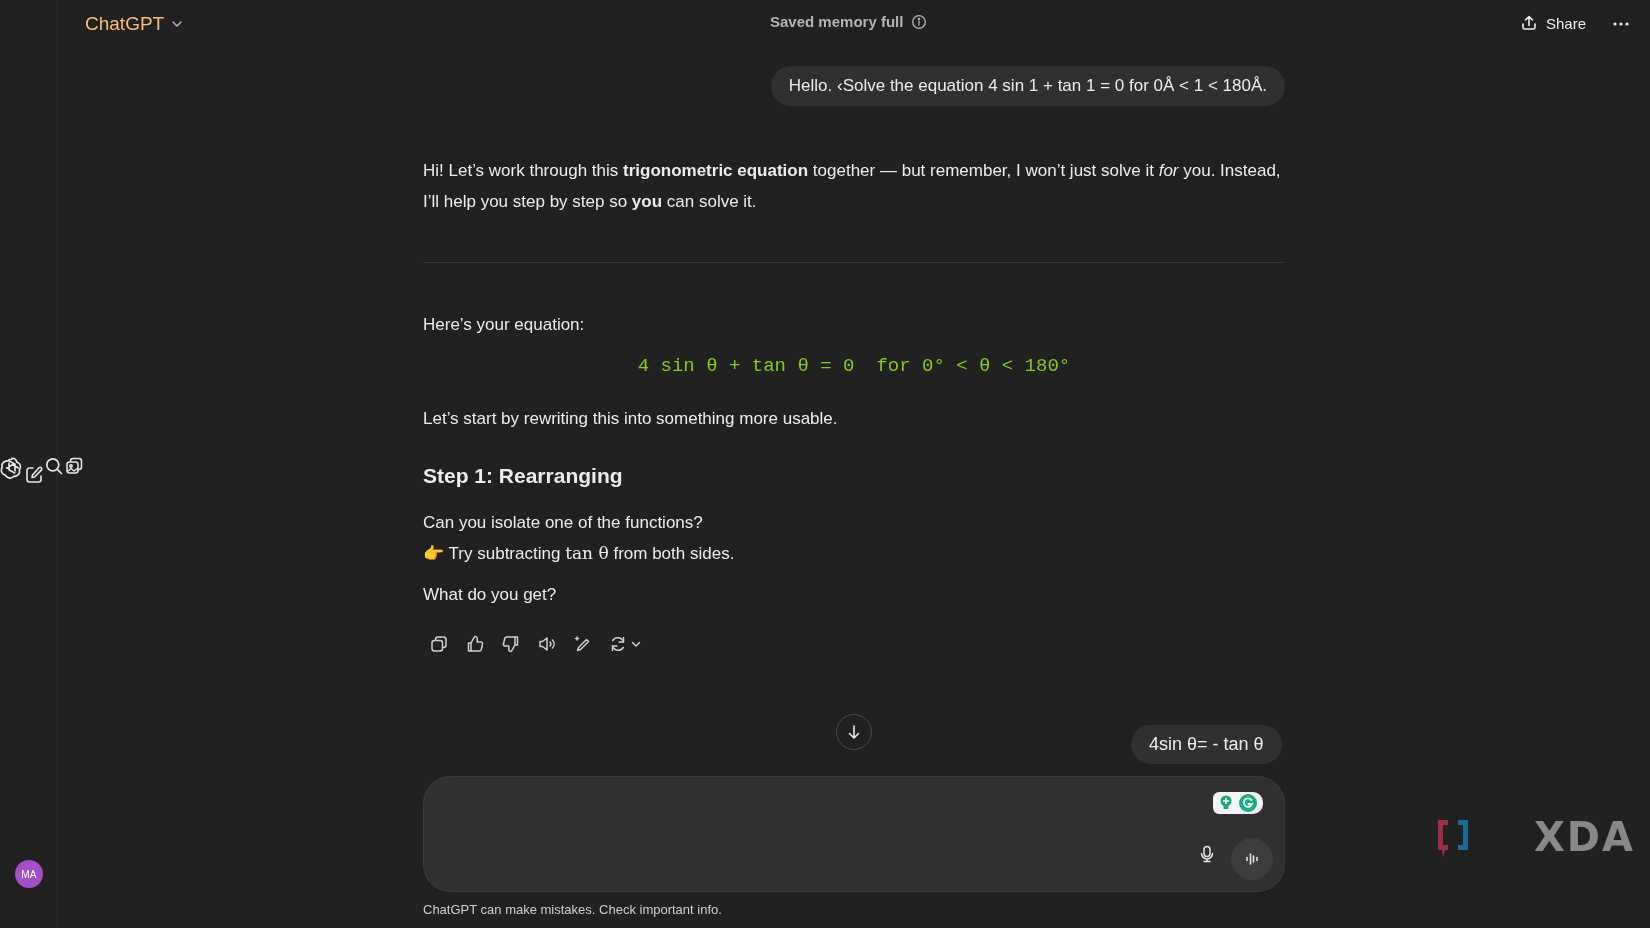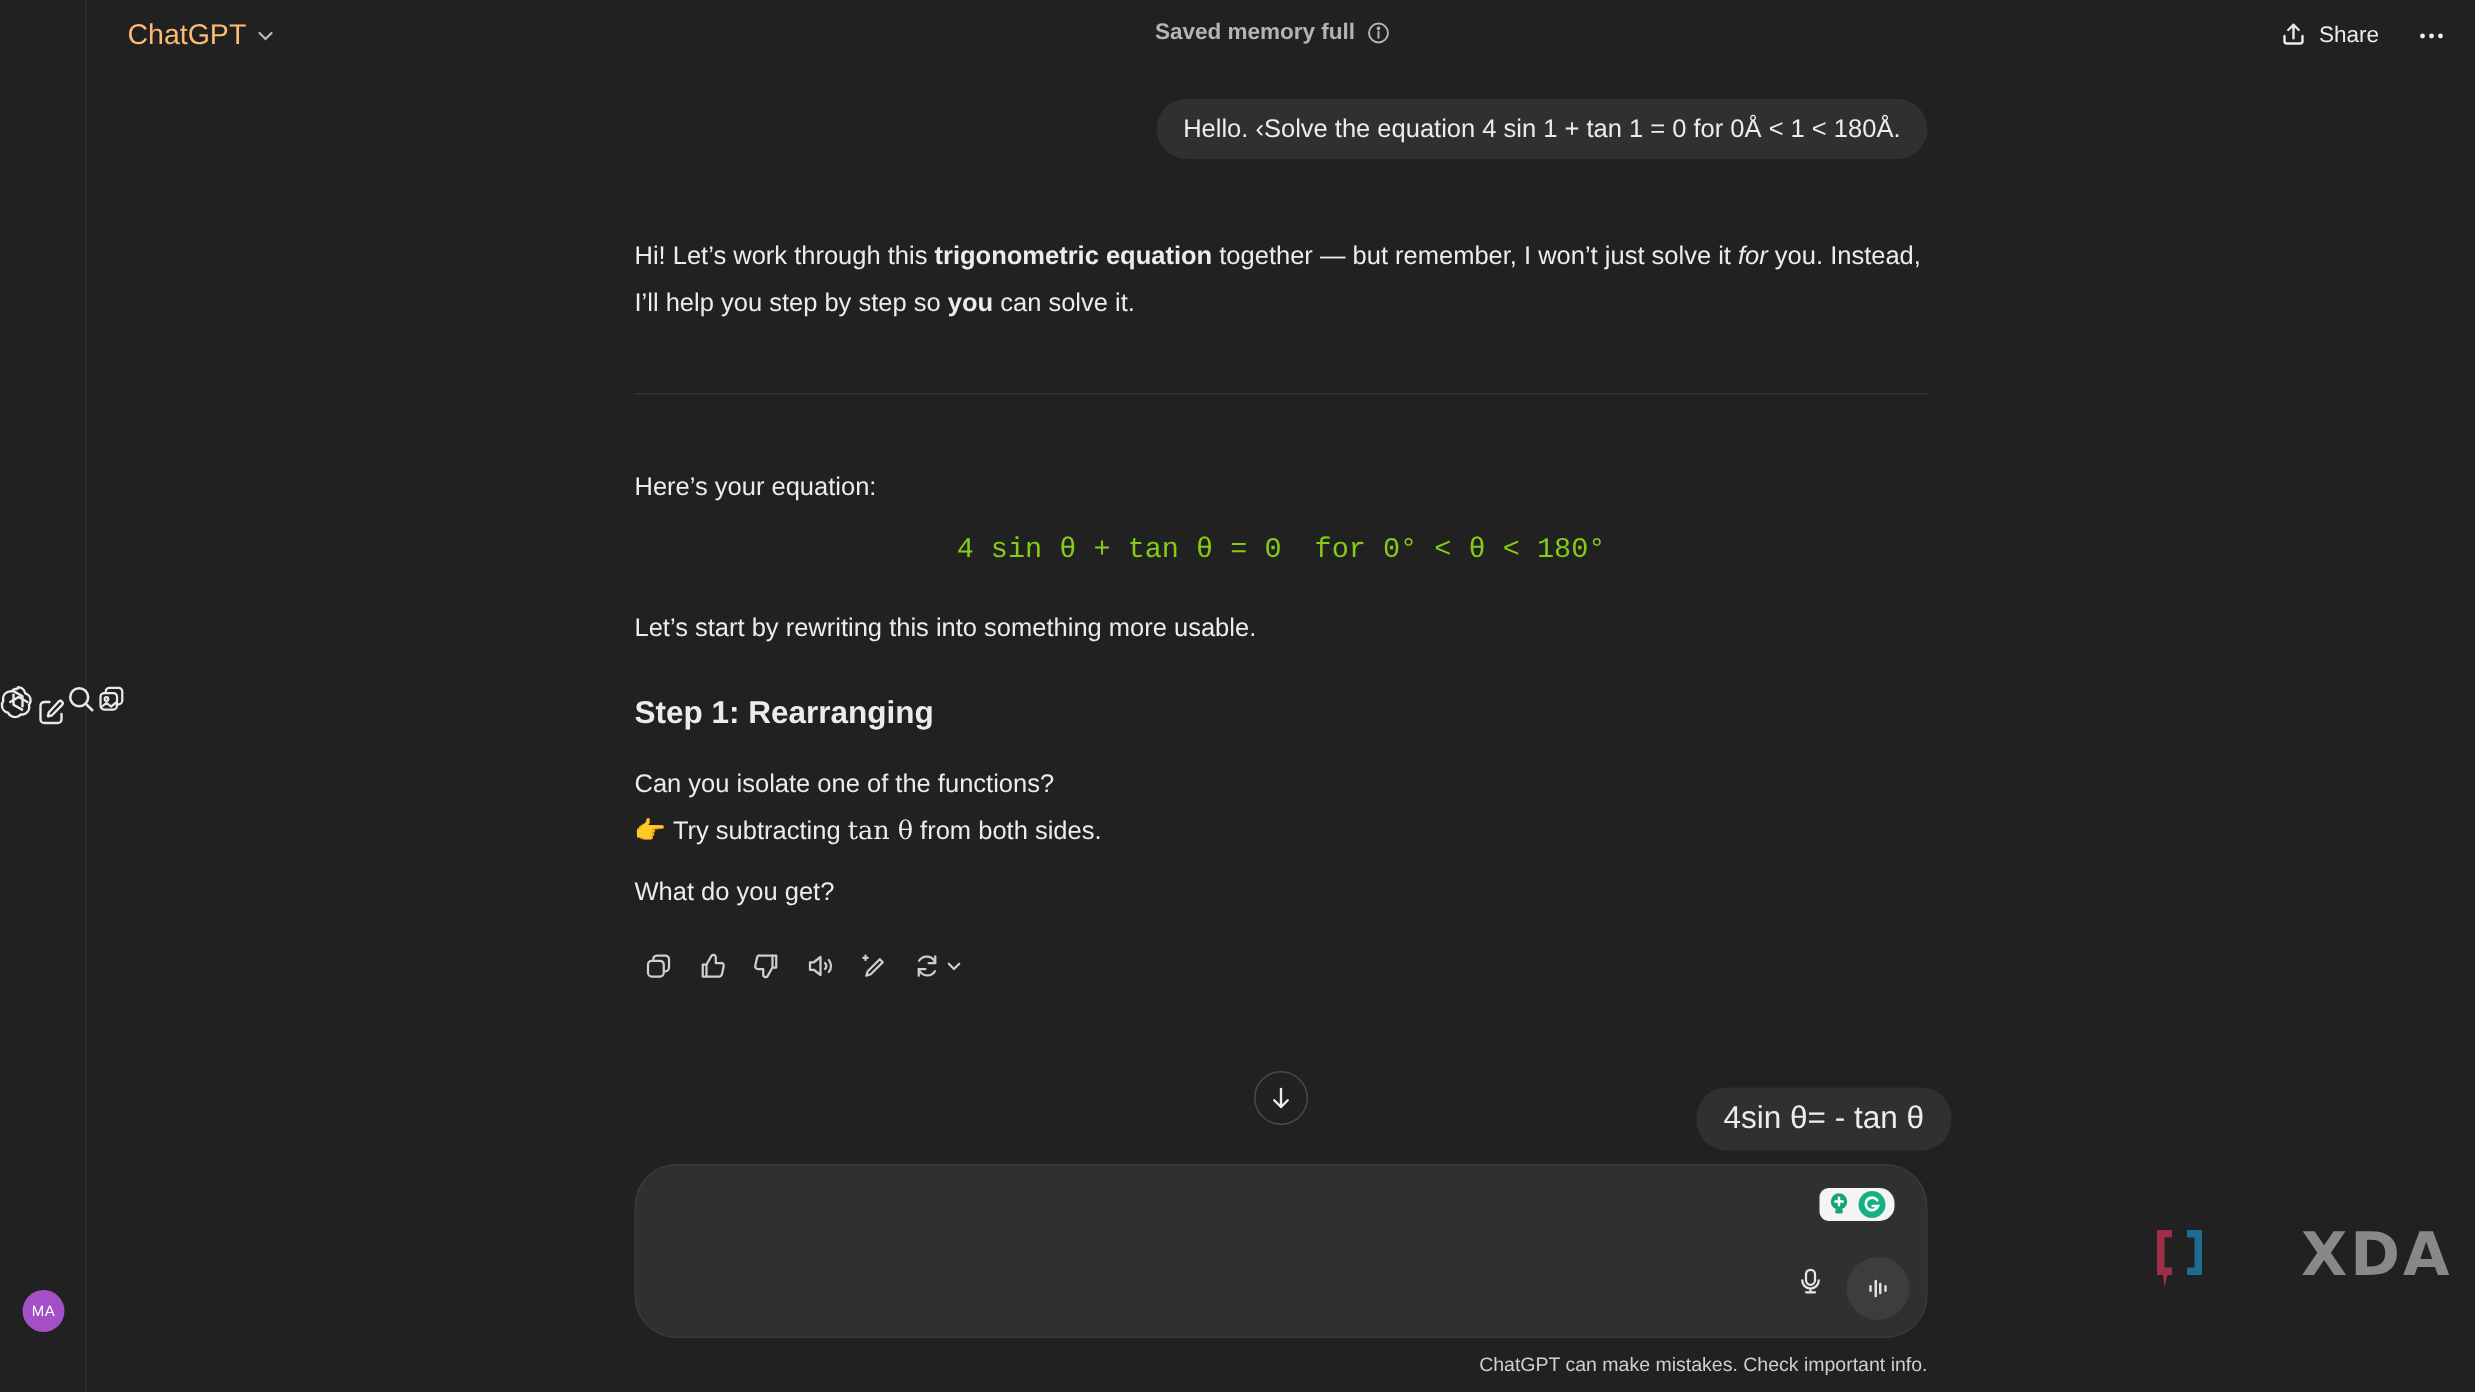--- a/index.html
+++ b/index.html
@@ -97,21 +97,21 @@
     .actions .act.regen { width: 44px; gap: 2px; }
 
     .scroll-down {
       position: absolute; left: 836px; top: 714px; width: 36px; height: 36px;
       border-radius: 50%; border: 1px solid #4a4a4a; background: #212121;
       display: flex; align-items: center; justify-content: center; cursor: pointer;
     }
     .suggestion-chip {
       position: absolute; left: 1131px; top: 725px;
       background: #303030; border-radius: 20px; padding: 9px 18px;
-      font-size: 21px; color: #ececec; white-space: nowrap; cursor: pointer;
+      font-size: 18px; color: #ececec; white-space: nowrap; cursor: pointer;
     }
 
     
     .composer {
       position: absolute; left: 423px; top: 776px; width: 862px; height: 116px;
       background: #303030; border-radius: 28px;
       box-shadow: 0 0 0 1px #3a3a3a inset;
     }
     .composer .input {
       position: absolute; left: 24px; top: 18px; width: 700px; height: 30px;
@@ -140,21 +140,21 @@
     .mic-btn {
       position: absolute; right: 62px; bottom: 22px; width: 32px; height: 32px;
       display: flex; align-items: center; justify-content: center; cursor: pointer;
     }
     .voice-btn {
       position: absolute; right: 12px; bottom: 12px; width: 42px; height: 42px;
       border-radius: 50%; background: #3d3d3d;
       display: flex; align-items: center; justify-content: center; cursor: pointer;
     }
     .disclaimer {
-      position: absolute; left: 423px; top: 902px; width: 862px; text-align: right;
+      position: absolute; left: 423px; top: 902px; width: 862px; text-align: left;
       font-size: 13px; color: #cfcfcf;
     }
 
     
     .xda {
       position: absolute; left: 1434px; top: 814px; display: flex; align-items: center; gap: 6px;
       opacity: 0.85;
     }
     .xda .txt {
       font-family: "DejaVu Sans", sans-serif; font-weight: bold; font-size: 40px;

